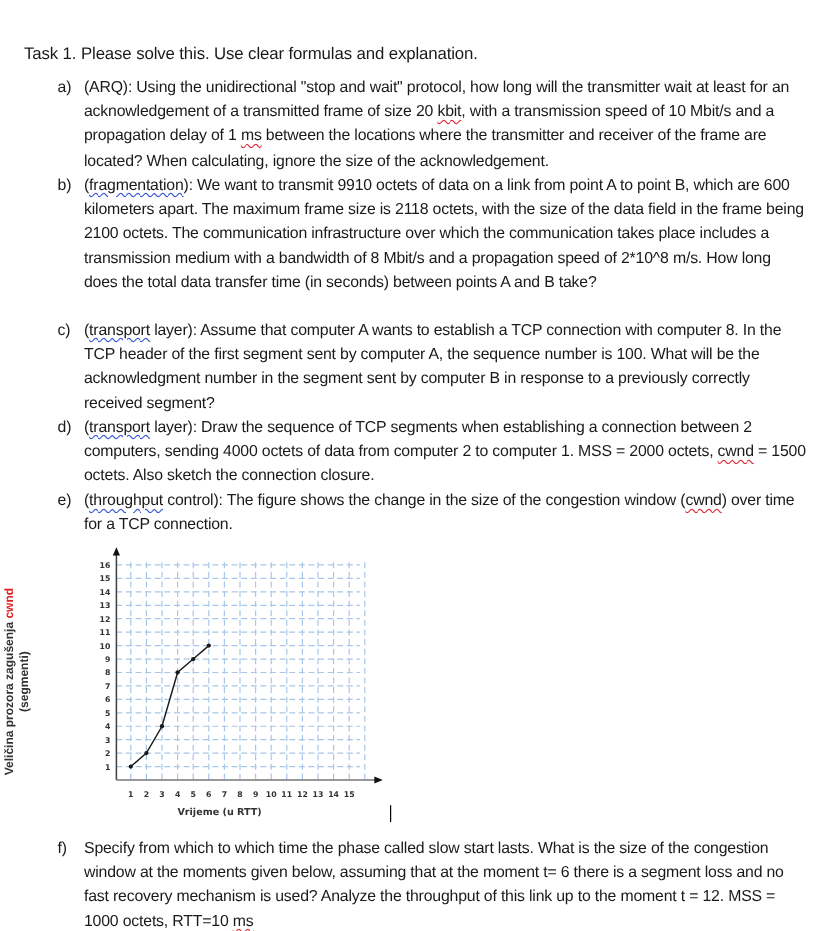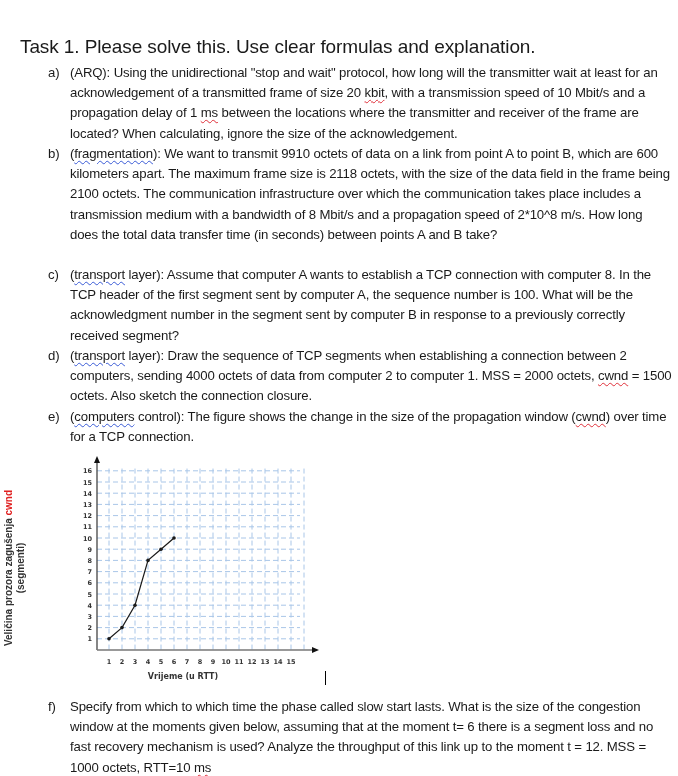--- a/index.html
+++ b/index.html
@@ -3,21 +3,21 @@
 <meta charset="utf-8">
 <style>
   html, body { margin: 0; padding: 0; background: #ffffff; }
   body {
     width: 678px; height: 776px; overflow: hidden; position: relative;
     font-family: "Liberation Sans", "DejaVu Sans", sans-serif;
     color: #1a1a1a;
   }
   .title {
     position: absolute; left: 20px; top: 36px;
-    font-size: 19px; letter-spacing: -0.1px;
+    font-size: 14px; letter-spacing: -0.1px;
   }
   .item {
     position: absolute; left: 48px; width: 625px;
     font-size: 13.2px; line-height: 20.2px; letter-spacing: -0.15px;
   }
   .item .marker { position: absolute; left: 0; top: 0; width: 22px; }
   .item .body { margin-left: 22px; }
   .sq-red { text-decoration: underline wavy #e0303a; text-decoration-thickness: 1px; text-underline-offset: 2px; }
   .sq-blue { text-decoration: underline wavy #3a5bd6; text-decoration-thickness: 1px; text-underline-offset: 2px; }
   .chart { position: absolute; left: 50px; top: 455px; width: 280px; height: 235px; }
@@ -49,21 +49,21 @@
 <div class="item" style="top:265px">
   <span class="marker">c)</span>
   <div class="body"><span>(</span><span class="sq-blue">transport</span><span> layer): Assume that computer A wants to establish a TCP connection with computer 8. In the TCP header of the first segment sent by computer A, the sequence number is 100. What will be the acknowledgment number in the segment sent by computer B in response to a previously correctly received segment?</span></div>
 </div>
 <div class="item" style="top:346px">
   <span class="marker">d)</span>
   <div class="body"><span>(</span><span class="sq-blue">transport</span><span> layer): Draw the sequence of TCP segments when establishing a connection between 2 computers, sending 4000 octets of data from computer 2 to computer 1. MSS = 2000 octets, </span><span class="sq-red">cwnd</span><span> = 1500 octets. Also sketch the connection closure.</span></div>
 </div>
 <div class="item" style="top:407px">
   <span class="marker">e)</span>
-  <div class="body"><span>(</span><span class="sq-blue">computers</span><span> control): The figure shows the change in the size of the propagation window (</span><span class="sq-red">cwnd</span><span>) over time for a TCP connection.</span></div>
+  <div class="body"><span>(</span><span class="sq-blue">throughput</span><span> control): The figure shows the change in the size of the congestion window (</span><span class="sq-red">cwnd</span><span>) over time for a TCP connection.</span></div>
 </div>
 
 <div class="ylabel">
   <div class="ylabel-inner">
     <span>Veličina prozora zagušenja </span><span class="red">cwnd</span><br>
     <span>(segmenti)</span>
   </div>
 </div>
 
 <svg class="chart" viewBox="50 455 280 235" width="280" height="235" xmlns="http://www.w3.org/2000/svg">

